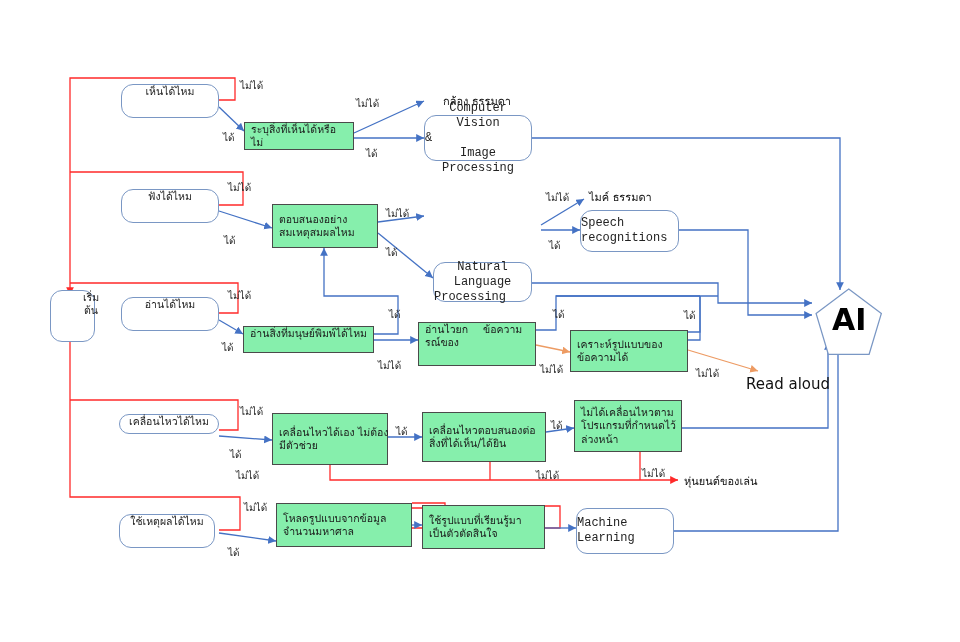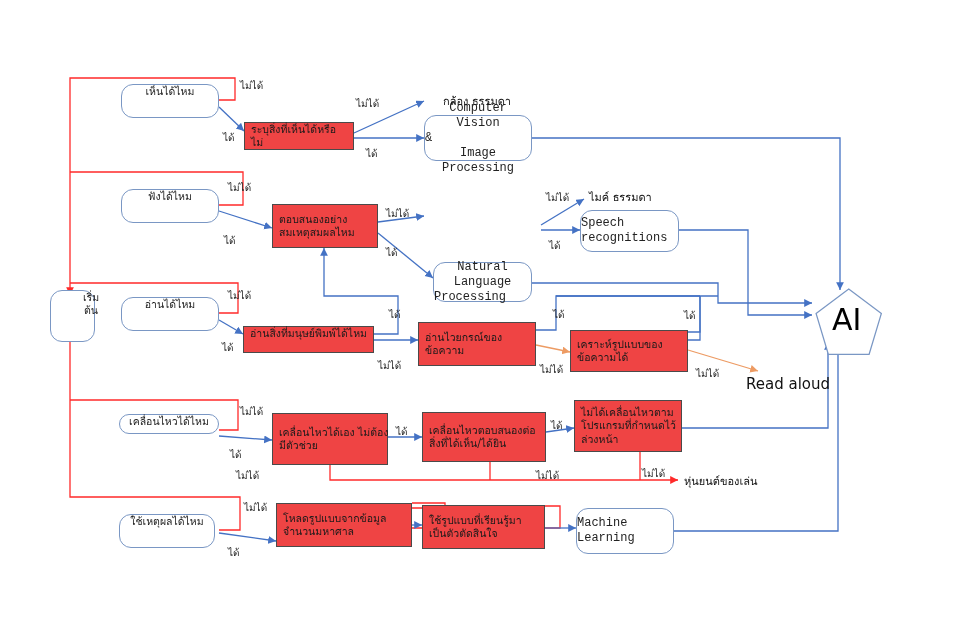--- a/index.html
+++ b/index.html
@@ -7,27 +7,27 @@
     width:960px;height:642px;overflow:hidden;
     font-family:"DejaVu Sans","Liberation Sans",sans-serif;
     color:#1a1a1a;
   }
   #stage{position:relative;width:960px;height:642px;background:#fff;}
   svg#wires{position:absolute;left:0;top:0;width:960px;height:642px;}
 
   .node{position:absolute;box-sizing:border-box;display:flex;align-items:flex-start;
         justify-content:center;text-align:center;line-height:1.25;}
   .rounded{border:1px solid #7a97c4;border-radius:12px;background:#fff;}
-  .rect{border:1px solid #4a4a4a;background:#ef4444;justify-content:flex-start;}
+  .rect{border:1px solid #4a4a4a;background:#86efac;justify-content:flex-start;}
   .rect .inner{padding:0 6px;text-align:left;width:100%;}
   .th{font-family:"DejaVu Sans","Liberation Sans",sans-serif;font-size:10.5px;}
   .en{font-size:12px;color:#222;font-family:Liberation Mono, monospace;}
   .label{position:absolute;font-size:10px;color:#222;white-space:nowrap;}
   .plabel{position:absolute;font-size:11px;color:#111;white-space:nowrap;}
-  .aibadge{position:absolute;font-size:30px;font-weight:400;color:#000;
+  .aibadge{position:absolute;font-size:30px;font-weight:700;color:#000;
            letter-spacing:0px;}
   .readaloud{position:absolute;font-size:15px;color:#111;}
 </style>
 </head>
 <body>
 
 <div id="stage">
 
   <svg id="wires" viewBox="0 0 960 642">
     <defs>
@@ -157,21 +157,21 @@
   <div class="node rect th" style="left:272px;top:204px;width:106px;height:44px;flex-direction:column;align-items:flex-start;justify-content:center;">
     <span class="inner">ตอบสนองอย่าง</span>
     <span class="inner">สมเหตุสมผลไหม</span>
   </div>
 
 
   <div class="node rect th" style="left:243px;top:326px;width:131px;height:27px;">
     <span class="inner">อ่านสิ่งที่มนุษย์พิมพ์ได้ไหม</span>
   </div>
 
-  <div class="node rect th" style="left:418px;top:322px;width:118px;height:44px;flex-direction:column;align-items:flex-start;justify-content:center;">
+  <div class="node rect th" style="left:418px;top:322px;width:118px;height:44px;flex-direction:row;align-items:flex-start;justify-content:center;">
     <span class="inner">อ่านไวยกรณ์ของ</span>
     <span class="inner">ข้อความ</span>
   </div>
 
   <div class="node rect th" style="left:570px;top:330px;width:118px;height:42px;flex-direction:column;align-items:flex-start;justify-content:center;">
     <span class="inner">เคราะห์รูปแบบของ</span>
     <span class="inner">ข้อความได้</span>
   </div>
 
   <div class="node rect th" style="left:272px;top:413px;width:116px;height:52px;flex-direction:column;align-items:flex-start;justify-content:center;">
@@ -209,21 +209,21 @@
   <div class="node rounded en" style="left:580px;top:210px;width:99px;height:42px;flex-direction:column;">
     <span>Speech</span>
     <span>recognitions</span>
   </div>
 
   <div class="node rounded en" style="left:433px;top:262px;width:99px;height:40px;flex-direction:column;">
     <span>Natural Language</span>
     <span>Processing</span>
   </div>
 
-  <div class="node rounded en" style="left:576px;top:508px;width:98px;height:46px;flex-direction:column;">
+  <div class="node rounded en" style="left:576px;top:508px;width:98px;height:46px;flex-direction:column;border-radius:11px;">
     <span>Machine</span>
     <span>Learning</span>
   </div>
 
   <svg style="position:absolute;left:812px;top:288px;width:72px;height:68px;">
     <polygon points="36,1 68,25 56,65 16,65 4,25" fill="#ffffff" stroke="#7a97c4" stroke-width="1.2" transform="scale(1.02)"></polygon>
   </svg>
   <div class="aibadge" style="left:832px;top:302px;">AI</div>
 
   <div class="plabel" style="left:443px;top:92px;">กล้อง ธรรมดา</div>

